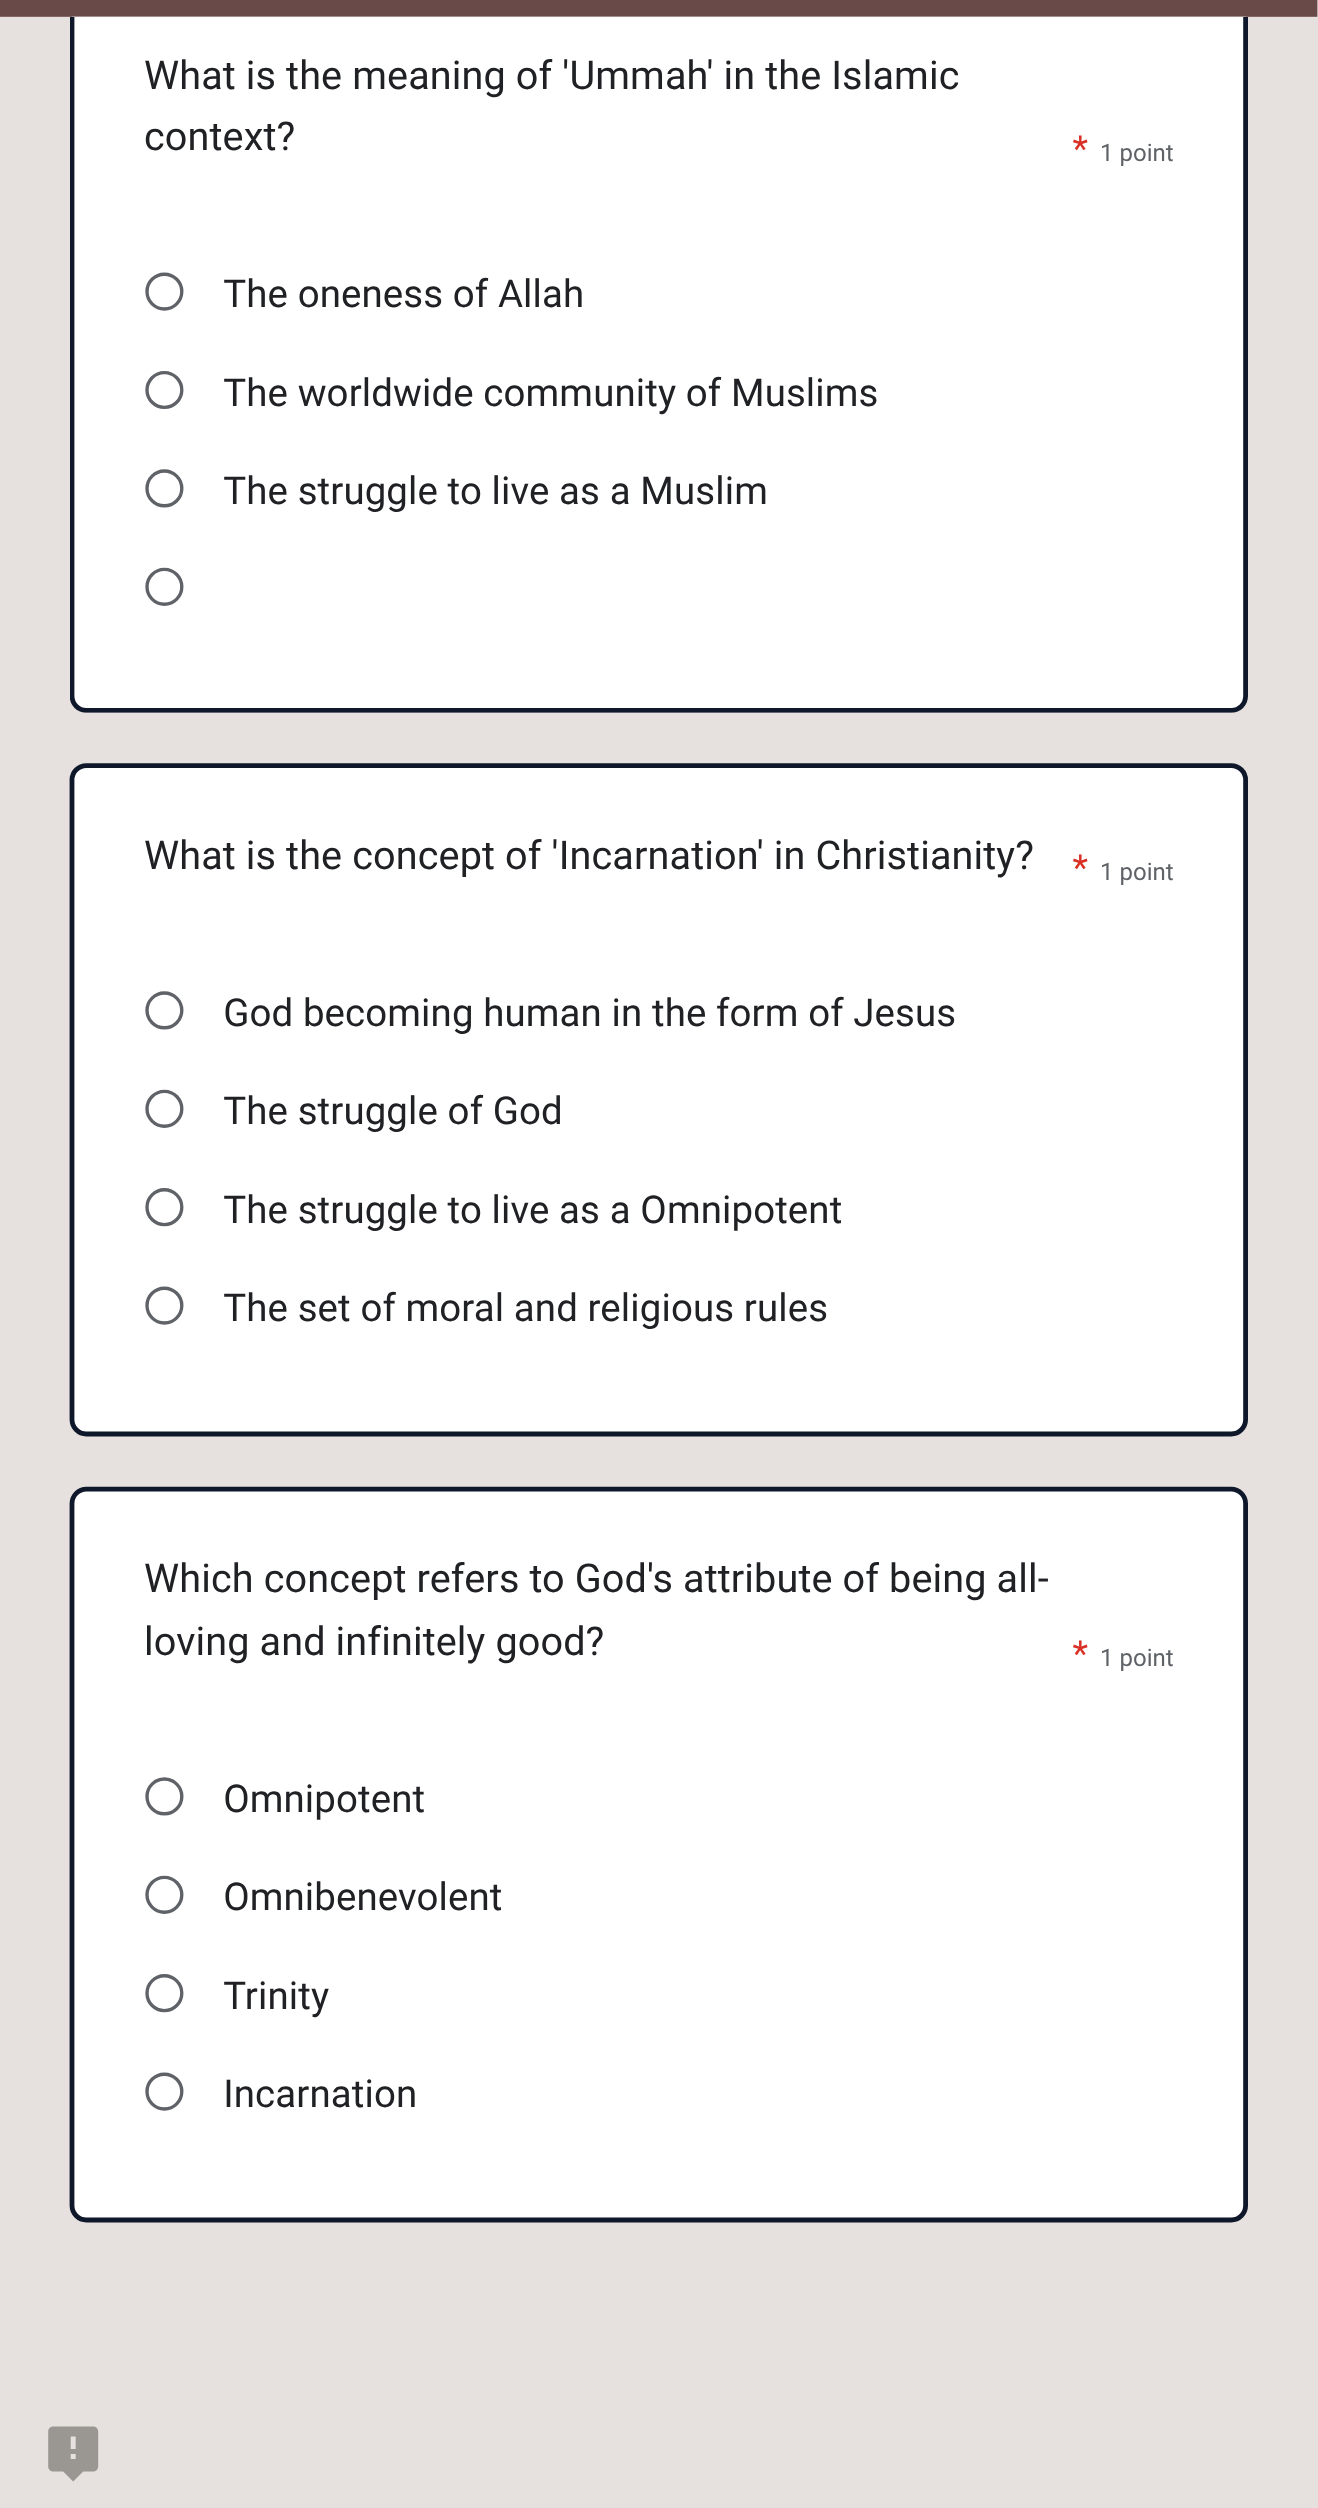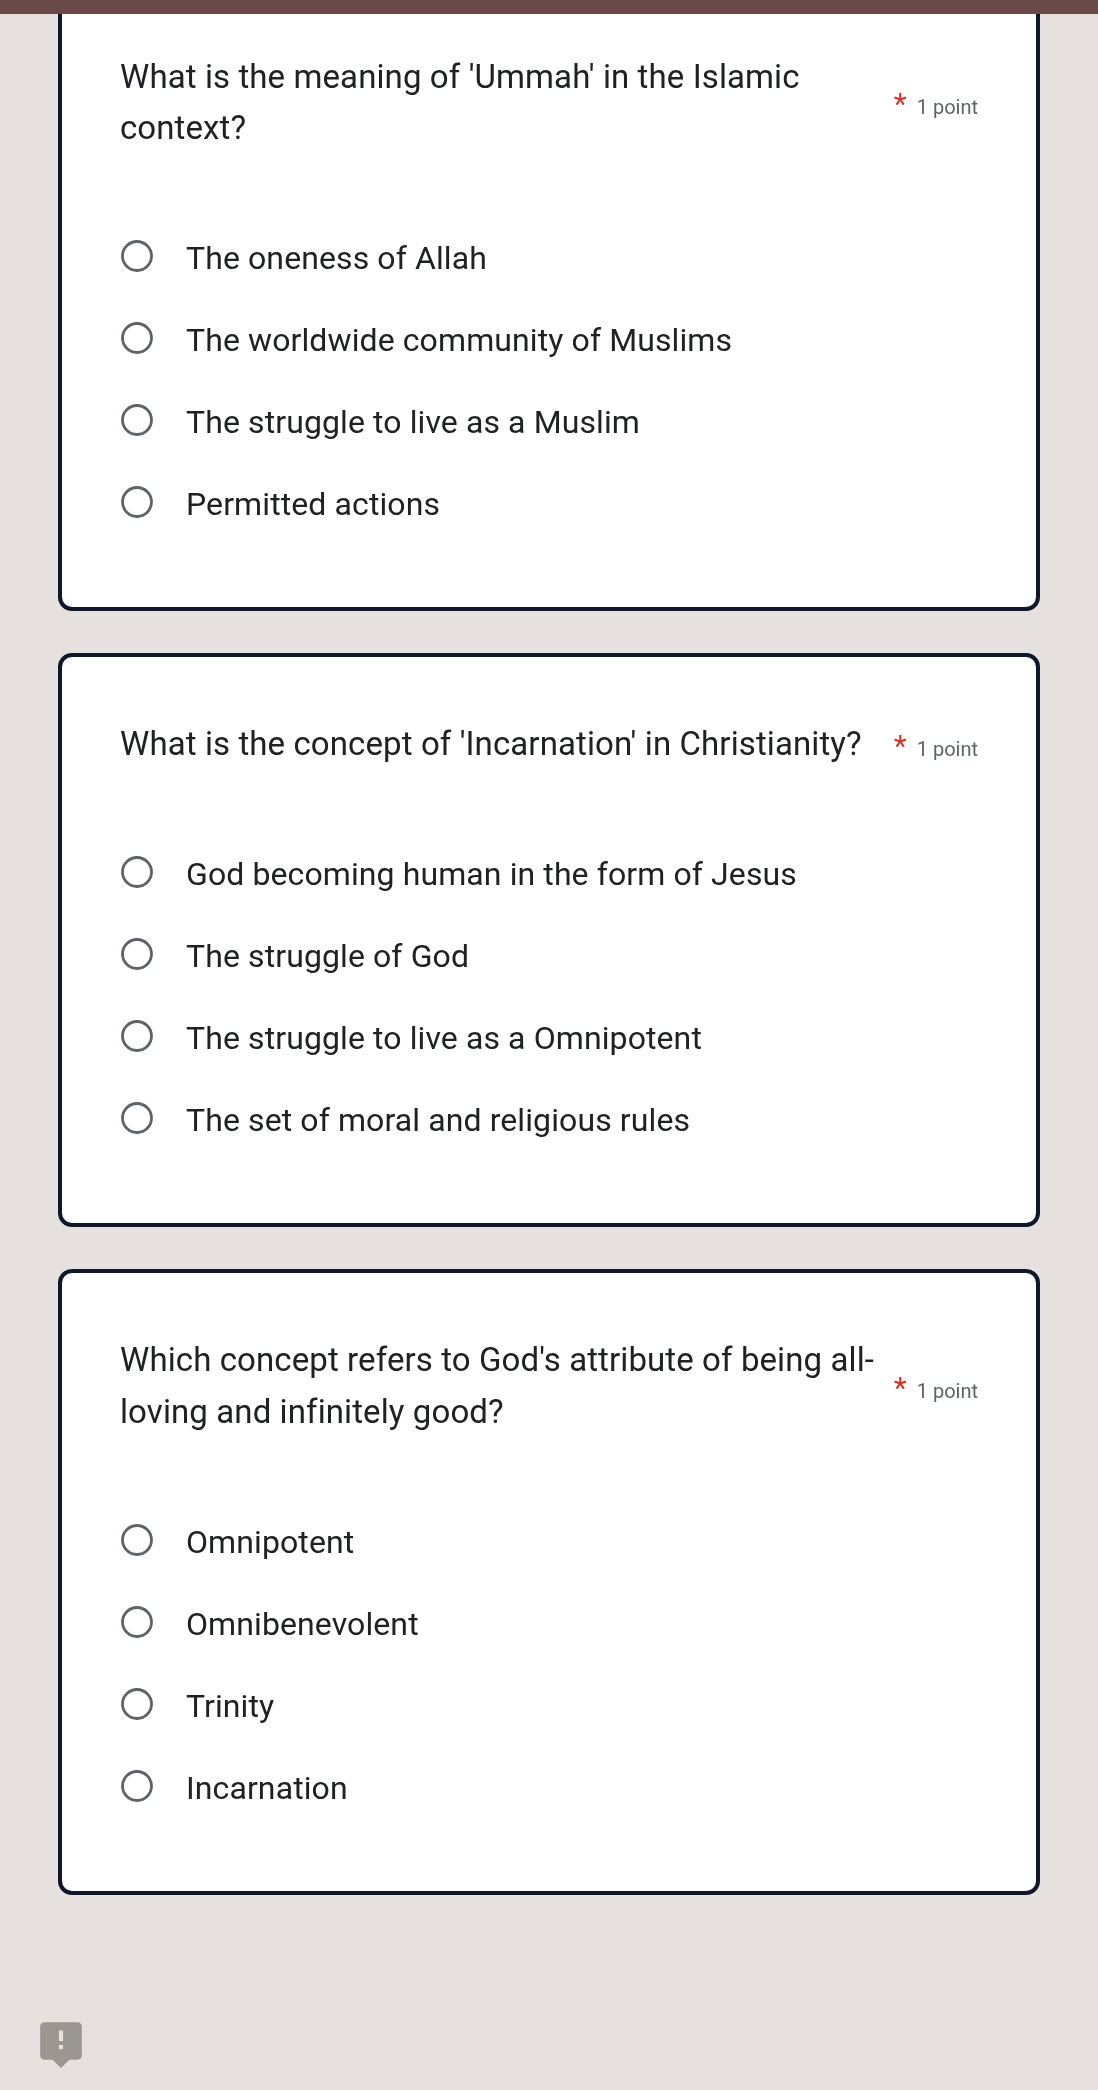--- a/index.html
+++ b/index.html
@@ -27,23 +27,22 @@
   }
   .card.first {
     margin-top: 0;
     border-top-left-radius: 0;
     border-top-right-radius: 0;
     border-top: none;
     padding-top: 24px;
   }
   .qhead {
     display: flex;
-    align-items: center;
+    align-items: flex-end;
     gap: 18px;
-    margin-top: 13px;
   }
   .qtext {
     flex: 1;
     font-size: 33px;
     line-height: 1.55;
     color: #202124;
     letter-spacing: 0.1px;
   }
   .meta {
     display: flex;
@@ -129,21 +128,20 @@
       <div class="option">
         <svg class="radio" viewBox="0 0 34 34">
             <circle cx="17" cy="17" r="14.5"></circle>
           </svg>
         <span class="option-label">The struggle to live as a Muslim</span>
       </div>
       <div class="option">
         <svg class="radio" viewBox="0 0 34 34">
             <circle cx="17" cy="17" r="14.5"></circle>
           </svg>
-        <span class="option-label">Permitted actions</span>
       </div>
     </div>
   </div>
 
   <div class="card">
     <div class="qhead">
       <div class="qtext">What is the concept of 'Incarnation' in Christianity?</div>
       <div class="meta">
         <span class="asterisk">*</span>
         <span class="points">1 point</span>

